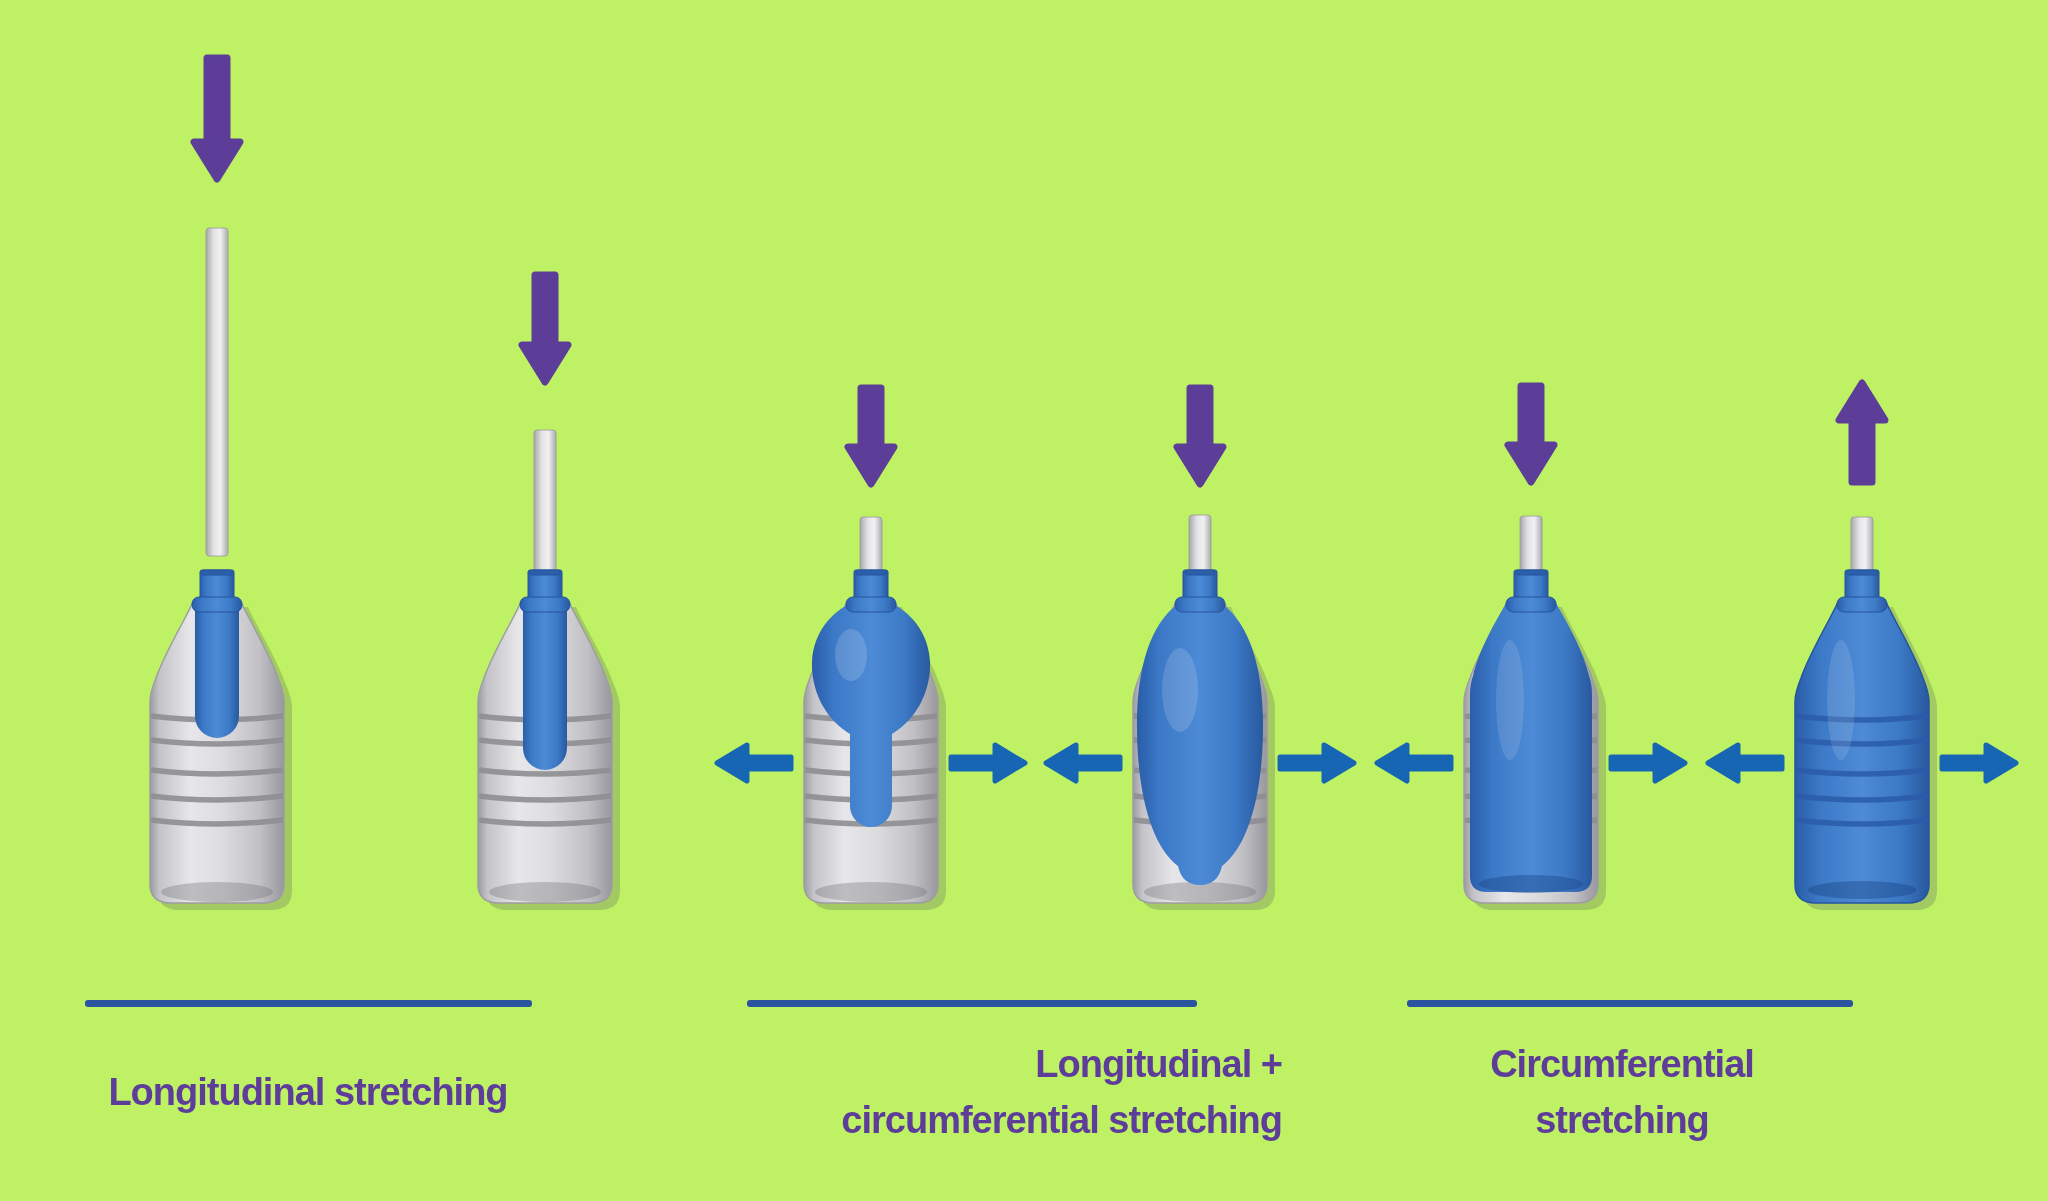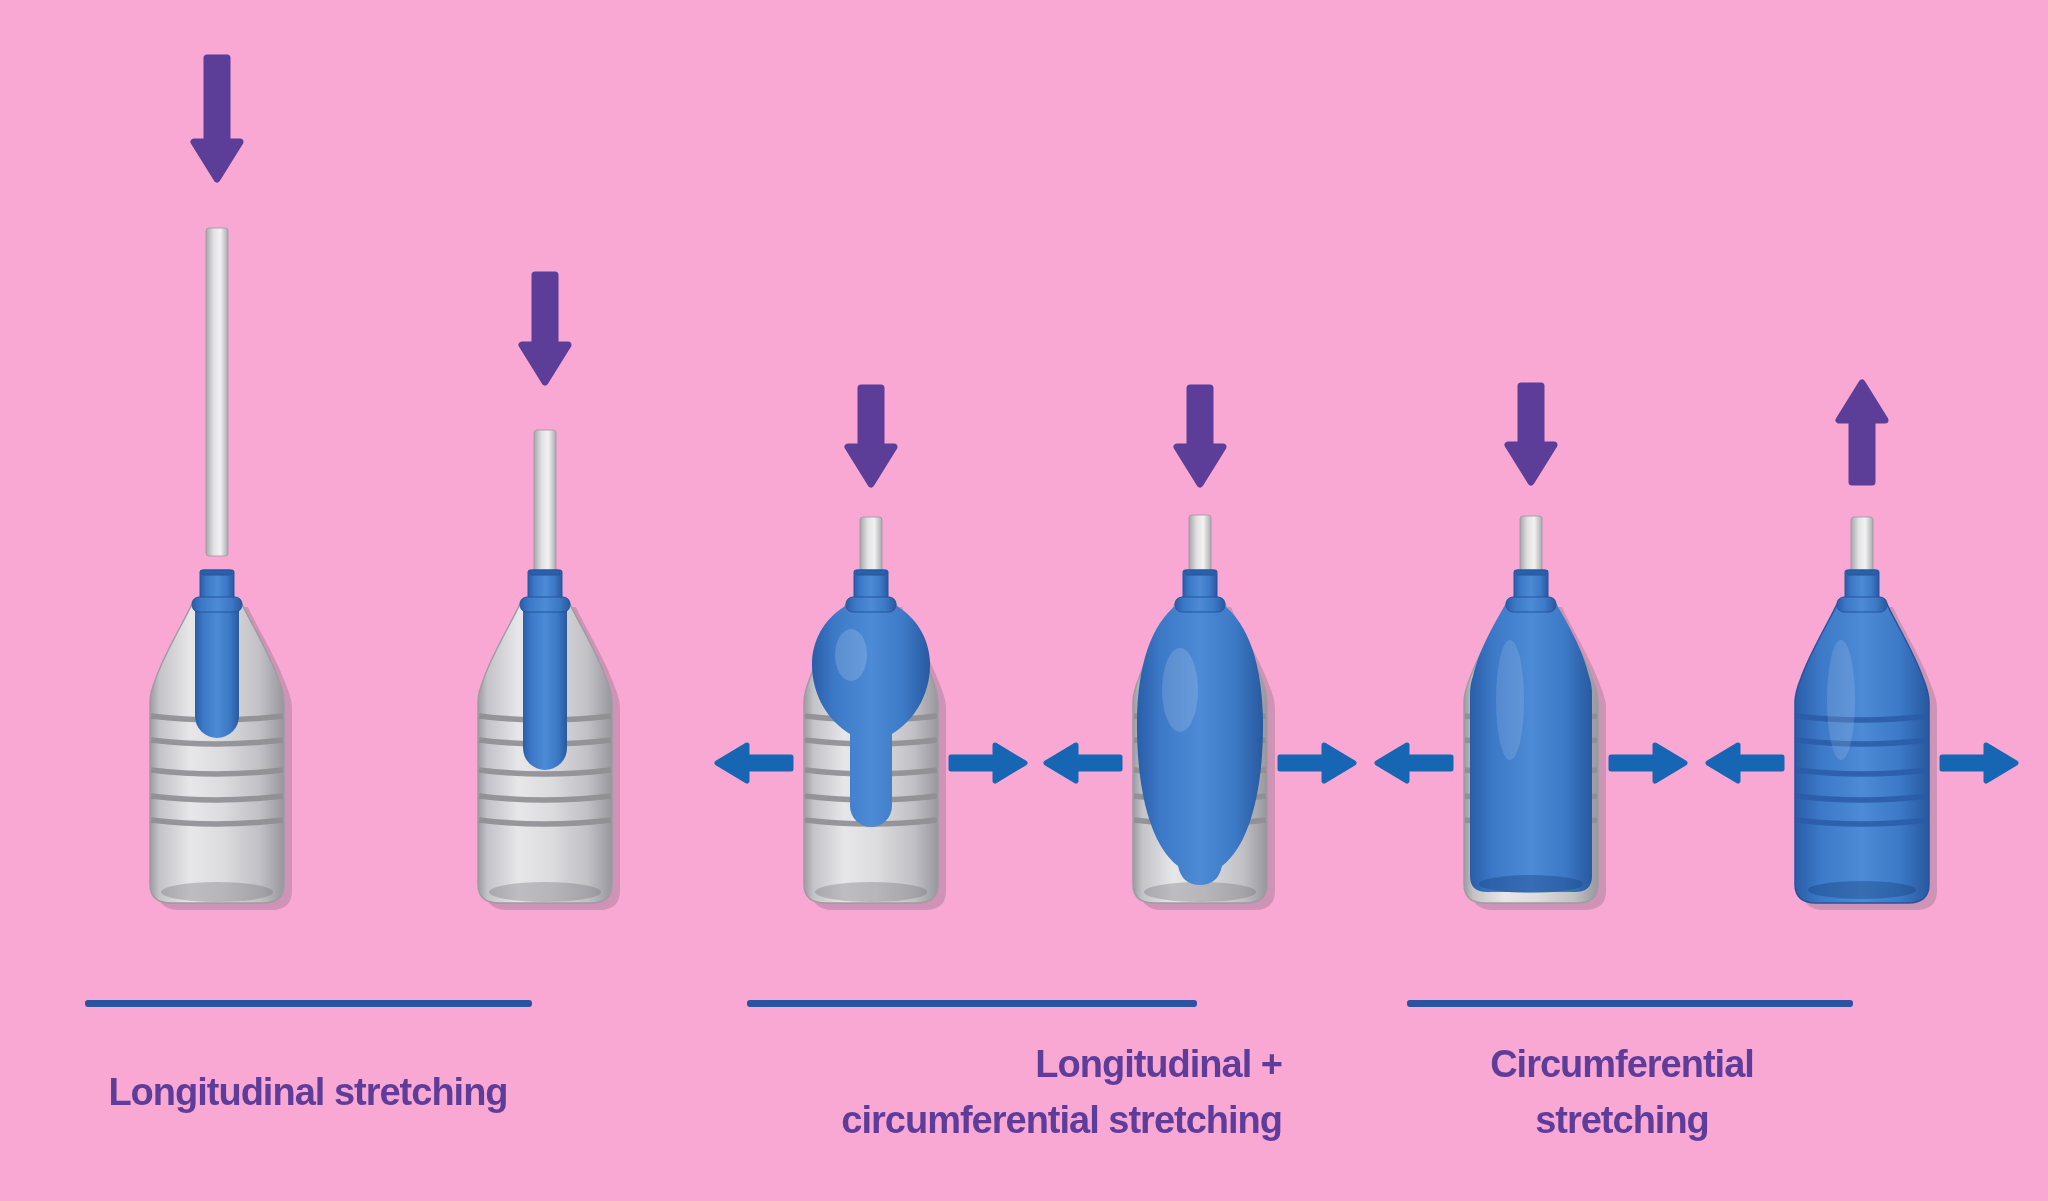--- a/index.html
+++ b/index.html
@@ -1,16 +1,16 @@
 <!DOCTYPE html>
 <html><head>
 <meta charset="utf-8">
 <style>
   html,body{margin:0;padding:0;background:#ffffff;}
-  .scene{position:relative;width:2048px;height:1201px;background:#f9a8d4;overflow:hidden;
+  .scene{position:relative;width:2048px;height:1201px;background:#bef264;overflow:hidden;
          font-family:"Liberation Sans","DejaVu Sans",sans-serif;}
   .scene svg{position:absolute;left:0;top:0;}
   .stage-label{position:absolute;top:1036px;width:620px;height:112px;
       display:flex;flex-direction:column;justify-content:center;align-items:center;
       color:#5e3d9a;font-size:38px;font-weight:700;letter-spacing:-1px;text-align:center;}
   .stage-label span{display:block;line-height:56px;white-space:nowrap;}
   #label-stage1{left:-2px;}
   #label-stage2{left:662px;align-items:flex-end;}
   #label-stage3{left:1312px;}
 </style>

